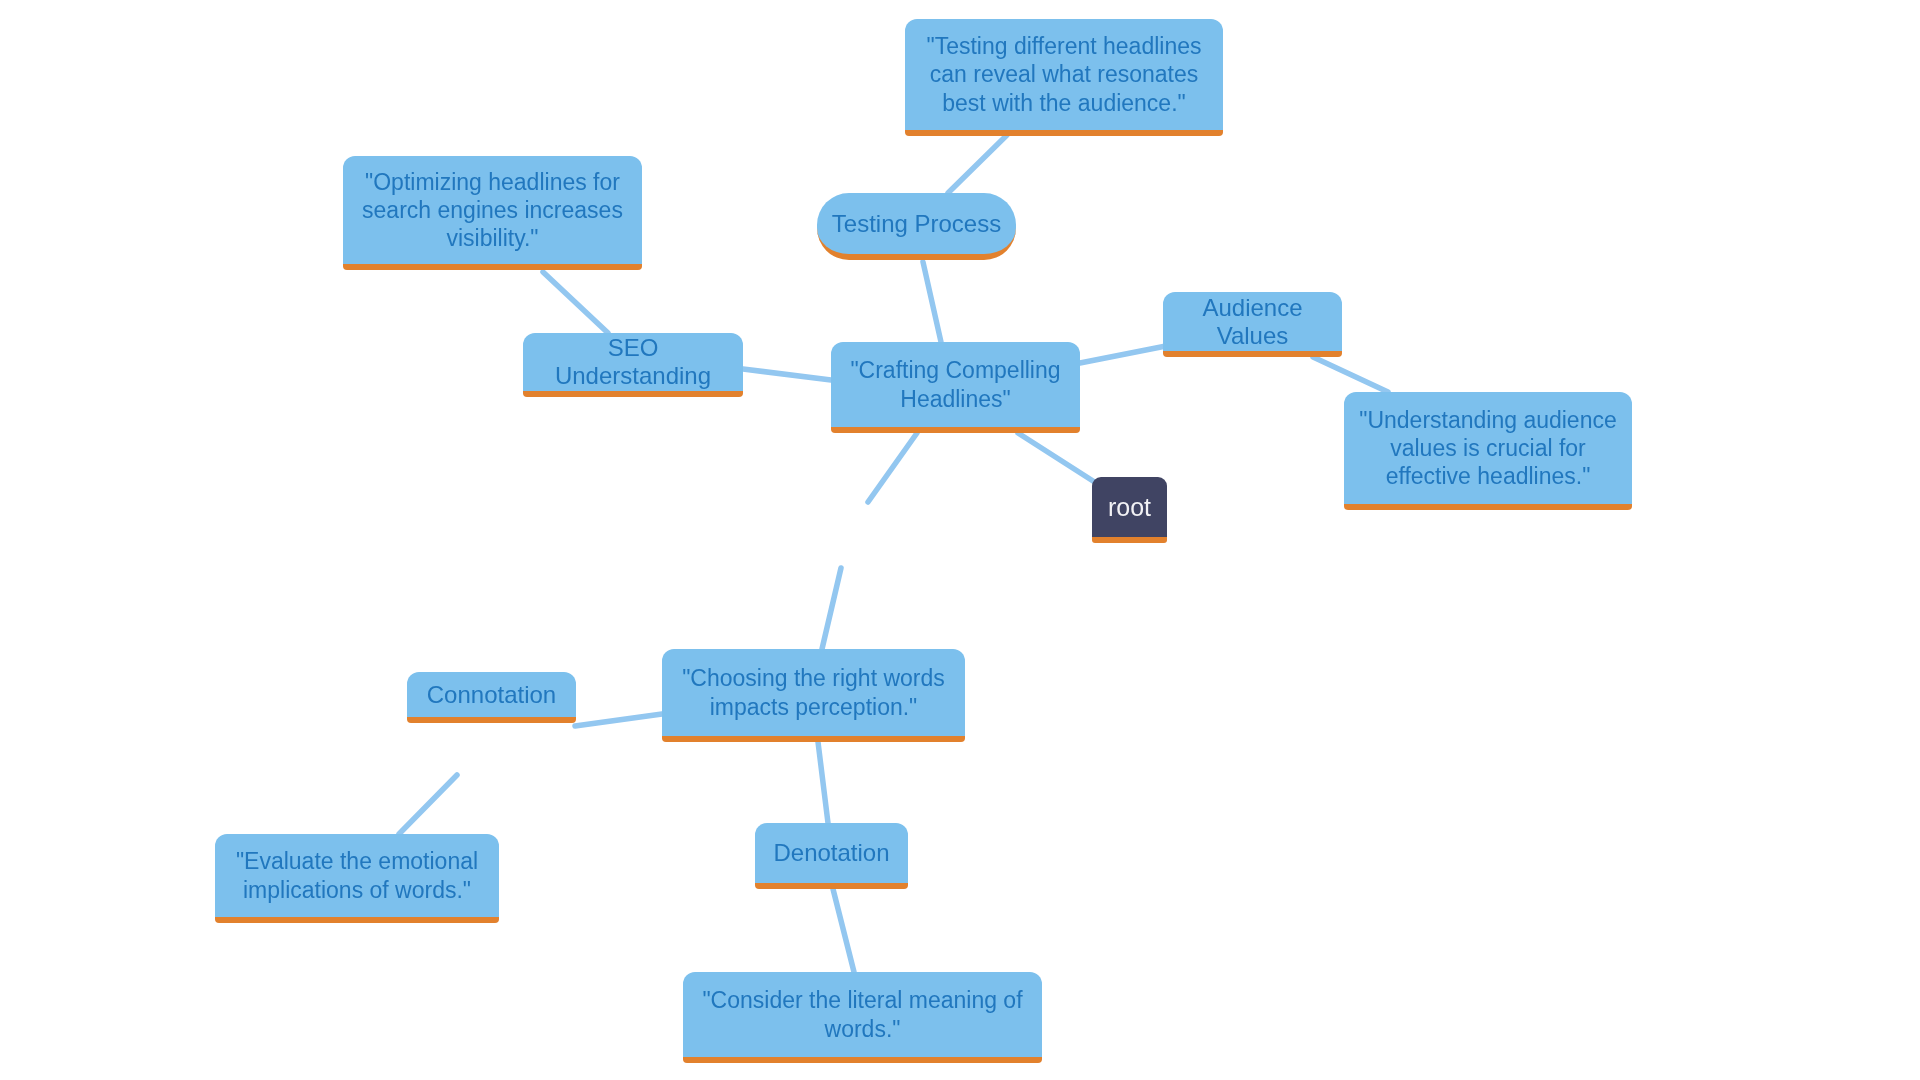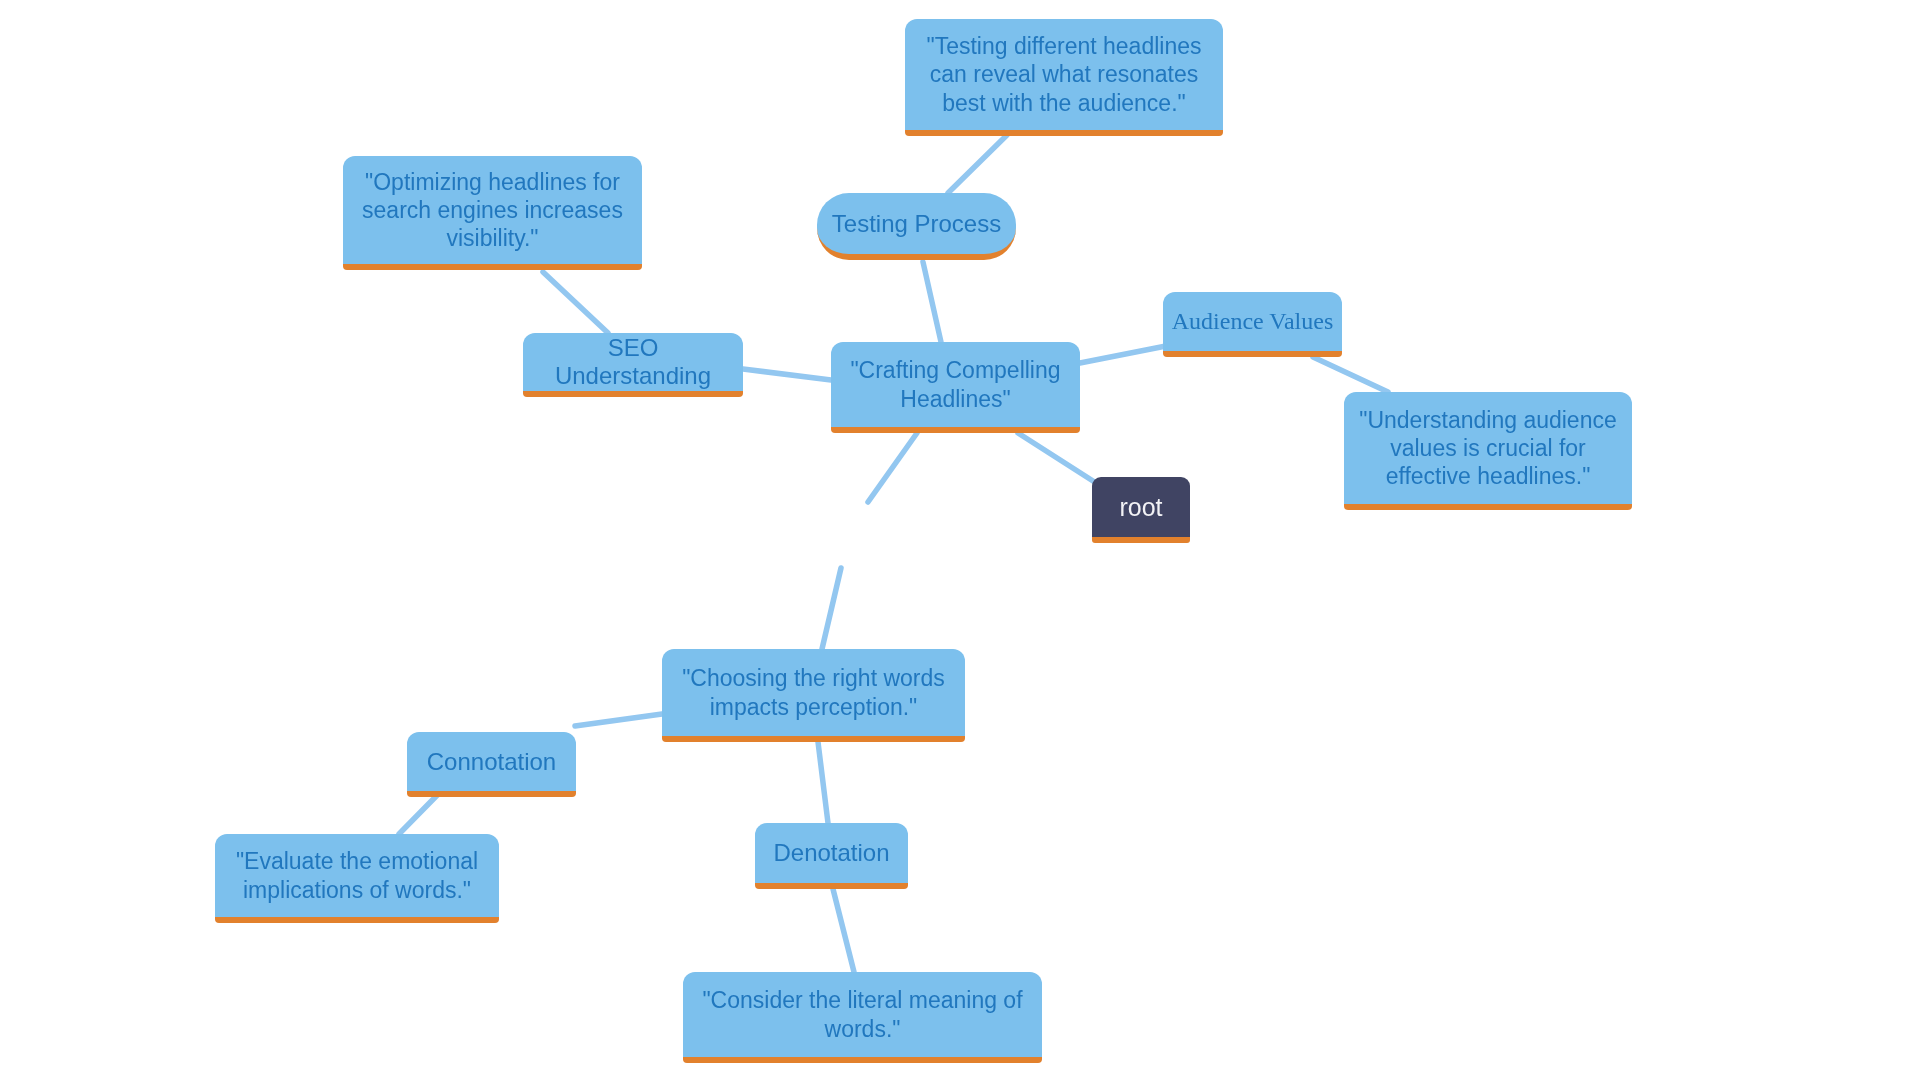--- a/index.html
+++ b/index.html
@@ -78,39 +78,39 @@
 
 <div class="node quote" style="left: 905px; top: 19px; width: 318px; height: 117px;">
       <span>"Testing different headlines can reveal what resonates best with the audience."</span>
     </div>
     <div class="node quote" style="left: 343px; top: 156px; width: 299px; height: 114px;">
       <span>"Optimizing headlines for search engines increases visibility."</span>
     </div>
     <div class="node topic" style="left: 817px; top: 193px; width: 199px; height: 67px; border-radius: 32px;">
       <span>Testing Process</span>
     </div>
-    <div class="node topic" style="left: 1163px; top: 292px; width: 179px; height: 65px; font-family: Liberation Serif, serif;">
+    <div class="node topic" style="left: 1163px; top: 292px; width: 179px; height: 65px;">
       <span>Audience Values</span>
     </div>
     <div class="node topic" style="left: 523px; top: 333px; width: 220px; height: 64px;">
       <span>SEO Understanding</span>
     </div>
     <div class="node quote" style="left: 831px; top: 342px; width: 249px; height: 91px;">
       <span>"Crafting Compelling Headlines"</span>
     </div>
     <div class="node quote" style="left: 1344px; top: 392px; width: 288px; height: 118px;">
       <span>"Understanding audience values is crucial for effective headlines."</span>
     </div>
-    <div class="node root" style="left: 1092px; top: 477px; width: 98px; height: 66px;">
+    <div class="node root" style="left: 1092px; top: 477px; width: 75px; height: 66px;">
       <span>root</span>
     </div>
     <div class="node quote" style="left: 662px; top: 649px; width: 303px; height: 93px;">
       <span>"Choosing the right words impacts perception."</span>
     </div>
-    <div class="node topic" style="left: 407px; top: 732px; width: 169px; height: 65px;">
+    <div class="node topic" style="left: 407px; top: 672px; width: 169px; height: 51px;">
       <span>Connotation</span>
     </div>
     <div class="node topic" style="left: 755px; top: 823px; width: 153px; height: 66px;">
       <span>Denotation</span>
     </div>
     <div class="node quote" style="left: 215px; top: 834px; width: 284px; height: 89px;">
       <span>"Evaluate the emotional implications of words."</span>
     </div>
     <div class="node quote" style="left: 683px; top: 972px; width: 359px; height: 91px;">
       <span>"Consider the literal meaning of words."</span>

